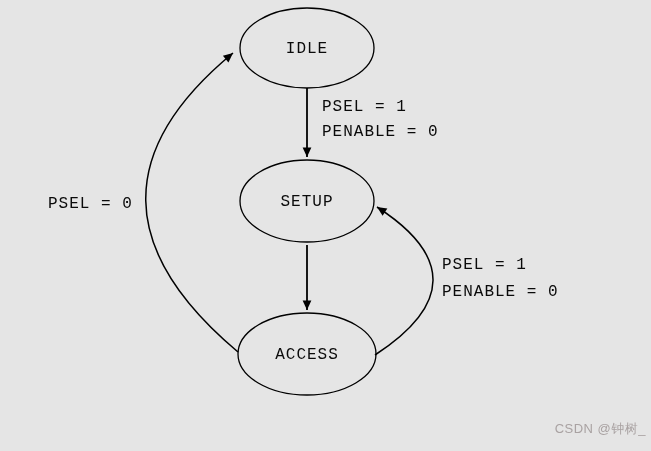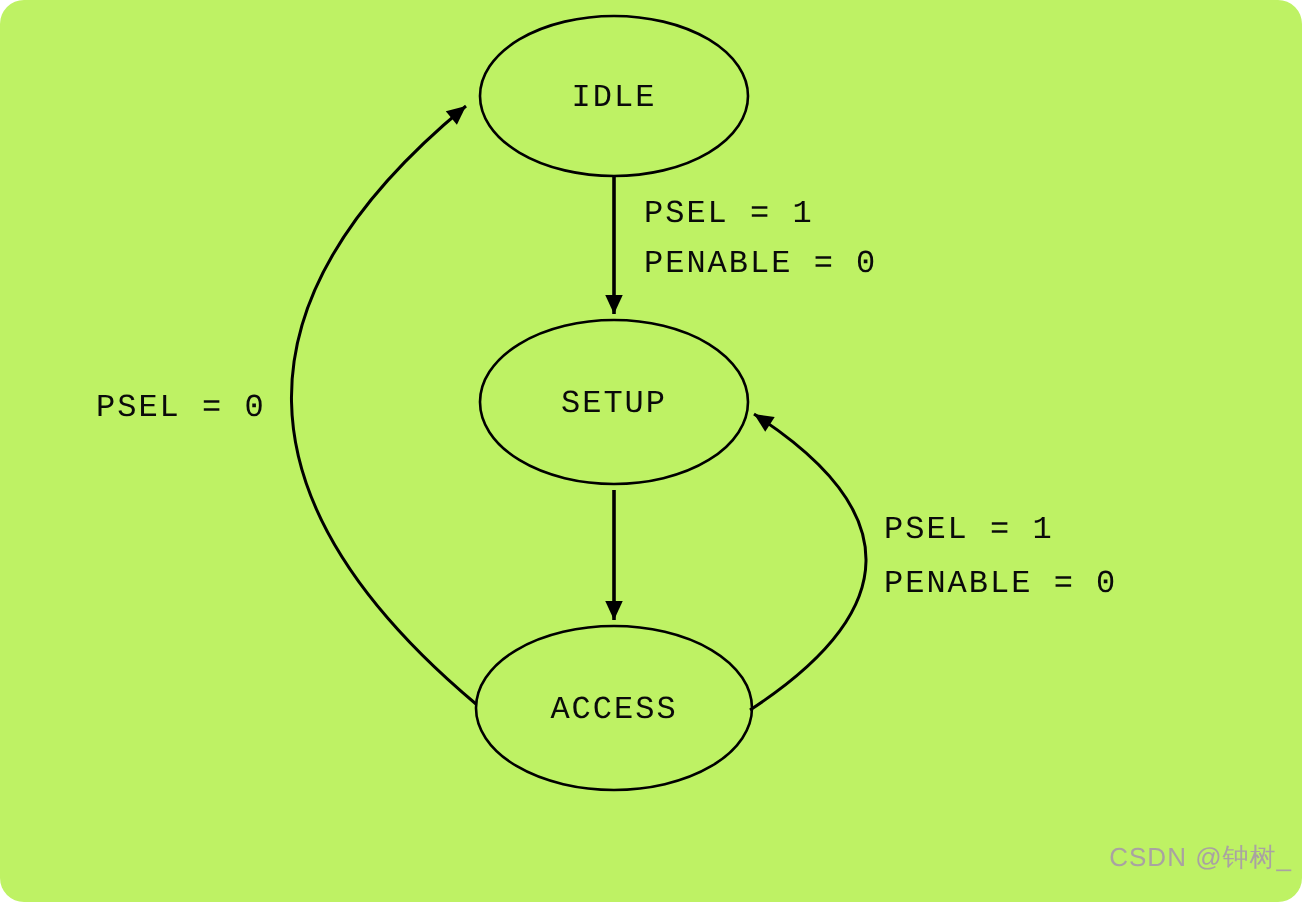--- a/index.html
+++ b/index.html
@@ -4,24 +4,23 @@
 <style>
   html, body {
     margin: 0;
     padding: 0;
     background: #ffffff;
   }
   .canvas {
     position: relative;
     width: 651px;
     height: 451px;
-    background: #bef264;
+    background: #e5e5e5;
     overflow: hidden;
     font-family: "Liberation Mono", "DejaVu Sans Mono", monospace;
-    border-radius: 12px;
   }
   svg { display: block; }
   .state-ellipse {
     fill: none;
     stroke: #000000;
     stroke-width: 1.3;
   }
   .edge-line {
     fill: none;
     stroke: #000000;

